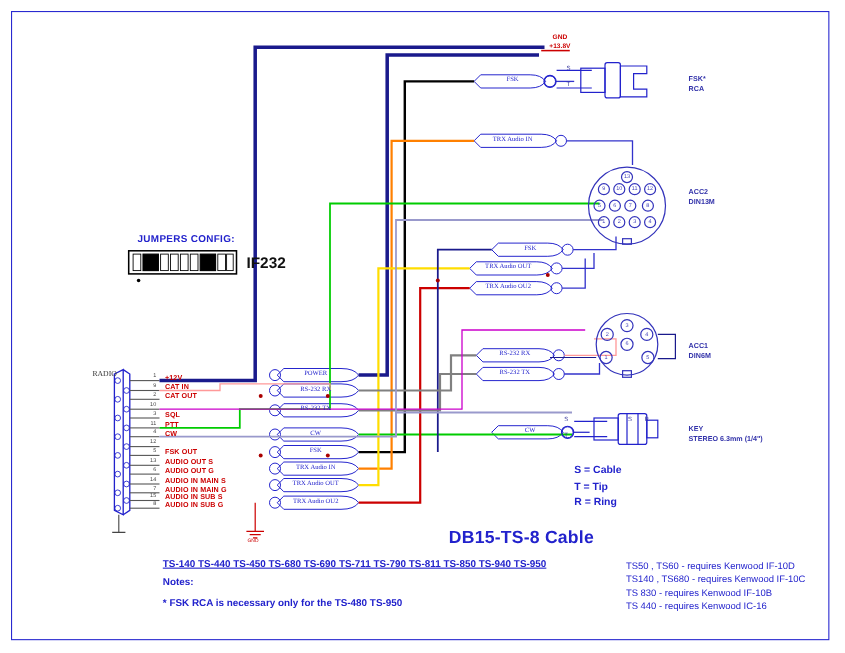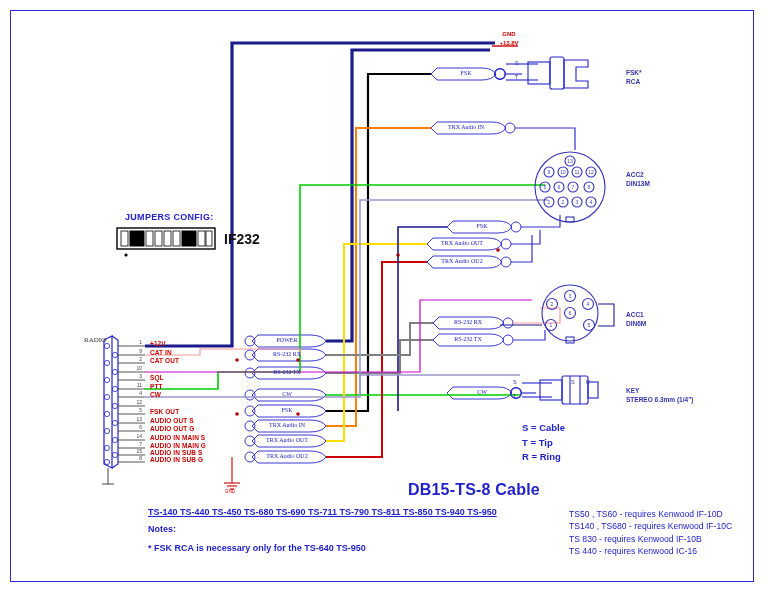--- a/index.html
+++ b/index.html
@@ -383,21 +383,21 @@
   <div class="legend" style="left:522px;top:421px;">
     <div>S = Cable</div>
     <div>T = Tip</div>
     <div>R = Ring</div>
   </div>
 
   <div class="title" style="left:408px;top:481px;">DB15-TS-8 Cable</div>
 
   <div class="note" style="left:148px;top:507px;text-decoration:underline;">TS-140 TS-440 TS-450 TS-680 TS-690 TS-711 TS-790 TS-811 TS-850 TS-940 TS-950</div>
   <div class="note" style="left:148px;top:524px;">Notes:</div>
-  <div class="note" style="left:148px;top:543px;">* FSK RCA is necessary only for the TS-640 TS-950</div>
+  <div class="note" style="left:148px;top:543px;">* FSK RCA is necessary only for the TS-480 TS-950</div>
 
   <div id="req-list" class="rnote" style="left:538px;top:508px;line-height:1.45;margin-left:31px;">
       <div>TS50 , TS60 - requires Kenwood IF-10D</div>
       <div>TS140 , TS680 - requires Kenwood IF-10C</div>
       <div>TS 830 - requires Kenwood IF-10B</div>
       <div>TS 440 - requires Kenwood IC-16</div>
     </div>
 </div>
 
 </body></html>

